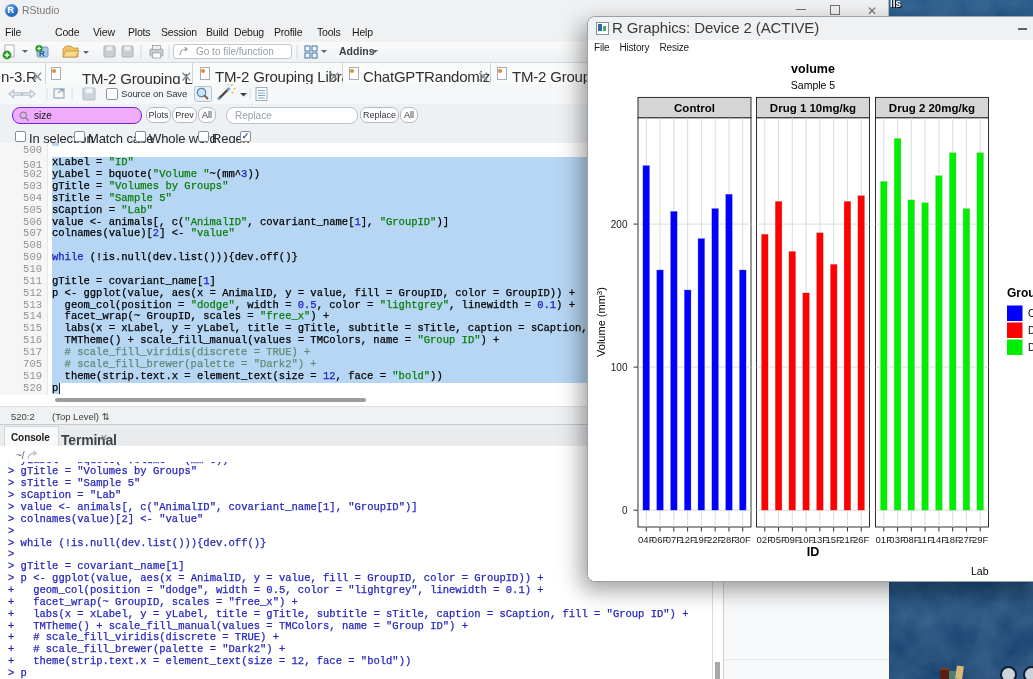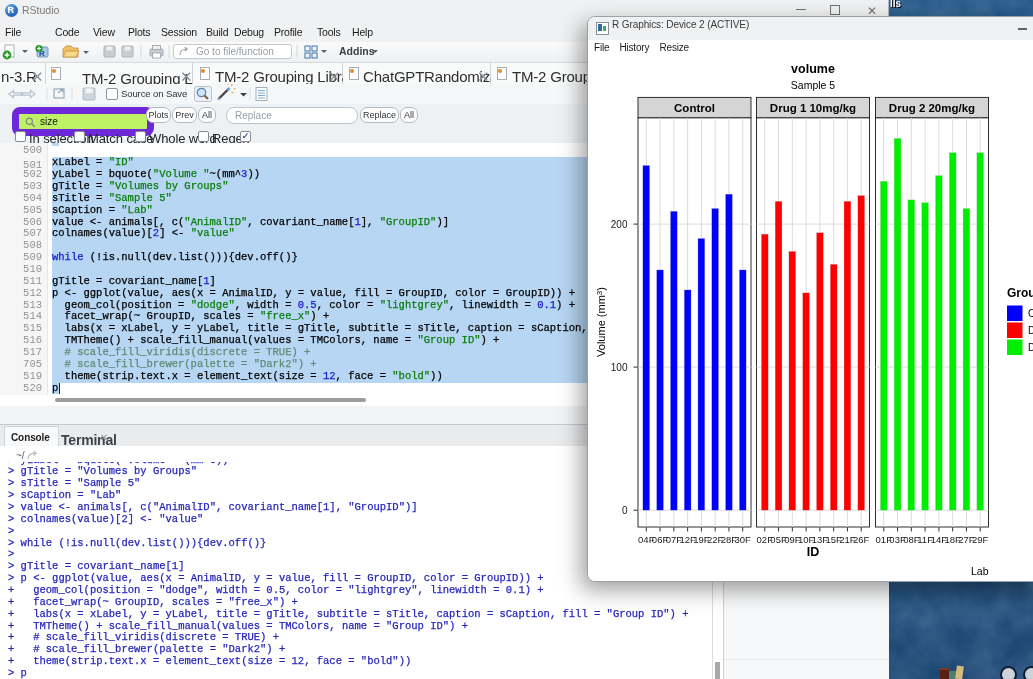--- a/index.html
+++ b/index.html
@@ -179,21 +179,21 @@
           <line x1="258" y1="9" x2="265" y2="9"></line>
           <line x1="258" y1="11.5" x2="265" y2="11.5"></line>
           <line x1="258" y1="14" x2="265" y2="14"></line>
         </g>
     </svg>
     <div class="abs" style="left:106px;top:4px;width:10px;height:10px;background:#fff;border:1px solid #8f959b;border-radius:2px;"></div>
     <span class="abs" style="left:121px;top:4px;font-size:9.5px;color:#30343a;letter-spacing:-0.1px;">Source on Save</span>
   </div>
 
   <div class="abs" id="findbar" style="left:0;top:104px;width:888px;height:41px;background:#eef1f4;border-bottom:1px solid #dadde0;">
-    <div class="abs" style="left:12px;top:3px;width:128px;height:15px;background:#bef264;border:7px solid #6d28d9;border-radius:8px;">
+    <div class="abs" style="left:12px;top:3px;width:128px;height:15px;background:#f0abfc;border:1px solid #6d28d9;border-radius:8px;">
       <svg class="abs" style="left:6px;top:3px;" width="11" height="11" viewBox="0 0 11 11">
           <circle cx="4.3" cy="4.3" r="3.1" fill="none" stroke="#7e868d" stroke-width="1.2"></circle>
           <path d="M6.7 6.7l3 3" stroke="#7e868d" stroke-width="1.4"></path>
         </svg>
       <span class="abs" style="left:21px;top:1.5px;font-size:10px;color:#111;">size</span>
     </div>
     <div class="abs fbtn" style="left:146px;top:3px;width:23px;">Plots</div>
     <div class="abs fbtn" style="left:172px;top:3px;width:23px;">Prev</div>
     <div class="abs fbtn" style="left:198px;top:3px;width:16px;">All</div>
     <div class="abs" style="left:226px;top:3px;width:130px;height:15px;background:#fff;border:1px solid #bcc3c9;border-radius:8px;">
@@ -260,20 +260,24 @@
         <div class="cl" style="top:227.7px;">  theme(strip.text.x = element_text(size = <span class="n">12</span>, face = <span class="s">"bold"</span>))</div>
       <div class="ln" style="top:239.6px;">520</div>
         <div class="cl" style="top:239.6px;">p</div>
       <div class="ln" style="top:251.4px;">521</div>
     </div>
   </div>
 
   <div class="abs" style="left:0;top:395px;width:712px;height:11px;background:#fff;">
      <div class="abs" style="left:55px;top:2.5px;width:311px;height:4.5px;background:#9d9d9d;border-radius:3px;"></div>
   </div>
+  <div class="abs" id="edstatus" style="left:0;top:406px;width:888px;height:18px;background:#eff1f2;border-top:1px solid #dddfe1;font-size:9.5px;color:#404040;">
+    <span class="abs" style="left:11px;top:4px;">520:2</span>
+    <span class="abs" style="left:52px;top:4px;">(Top Level) ⇅</span>
+  </div>
 
   <div class="abs" id="consoletabs" style="left:0;top:424px;width:888px;height:22px;background:#e9ebed;border-top:1px solid #c6c9cc;">
     <div class="abs" style="left:4px;top:1px;width:53px;height:21px;background:#f8f9fa;border:1px solid #d2d5d8;border-bottom:none;"></div>
     <span class="abs" style="left:11px;top:7px;font-size:10px;font-weight:bold;color:#1d1d1d;letter-spacing:-0.1px;">Console</span>
     <span class="abs" style="left:61px;top:7px;font-size:14px;font-weight:bold;color:#3f4449;letter-spacing:-0.2px;">Terminal</span>
     <span class="abs" style="left:100px;top:7px;font-size:9.5px;color:#8b9096;">✕</span>
   </div>
   <div class="abs" id="console" style="left:0;top:446px;width:712px;height:233px;background:#fff;overflow:hidden;">
     <span class="abs" style="left:16px;top:4px;font-size:10px;color:#5f6368;">~/</span>
     <svg class="abs" style="left:27px;top:4px;" width="12" height="10" viewBox="0 0 12 10">
@@ -311,21 +315,21 @@
 </div>
 
 <div class="abs" id="rgfx" style="left:587px;top:16px;width:460px;height:564px;background:#fff;
      border:1px solid #9aa0a6;border-radius:8px 8px 8px 8px;box-shadow:-6px 8px 22px rgba(0,0,0,0.38);overflow:hidden;">
 
   <div class="abs" style="left:0;top:0;width:460px;height:22.5px;background:#f0f1f2;">
     <div class="abs" style="left:8px;top:5px;width:11px;height:11px;border:1px solid #8a9196;background:#fff;">
       <div class="abs" style="left:1px;top:1px;width:4px;height:7px;background:#2e6da4;"></div>
       <div class="abs" style="left:6px;top:3px;width:3px;height:5px;background:#49a57a;"></div>
     </div>
-    <div class="abs" style="left:24px;top:2px;font-size:10px;color:#3a3a3a;letter-spacing:-0.1px;">R Graphics: Device 2 (ACTIVE)</div>
+    <div class="abs" style="left:24px;top:2px;font-size:15px;color:#3a3a3a;letter-spacing:-0.1px;">R Graphics: Device 2 (ACTIVE)</div>
     <div class="abs" style="left:430px;top:11px;width:9px;height:1.5px;background:#5f6368;"></div>
   </div>
 
   <div class="abs" style="left:0;top:22.5px;width:460px;height:16px;background:#fff;border-bottom:1px solid #ececec;font-size:10px;color:#1c1c1c;letter-spacing:-0.2px;">
     <span class="abs" style="left:6px;top:2px;">File</span>
     <span class="abs" style="left:31.5px;top:2px;">History</span>
     <span class="abs" style="left:71.5px;top:2px;">Resize</span>
   </div>
   <div class="abs" id="chart" style="left:0;top:38.5px;width:460px;height:525px;background:#fff;">
       <svg class="abs" style="left:0;top:0;" width="460" height="525" viewBox="0 0 460 525">

